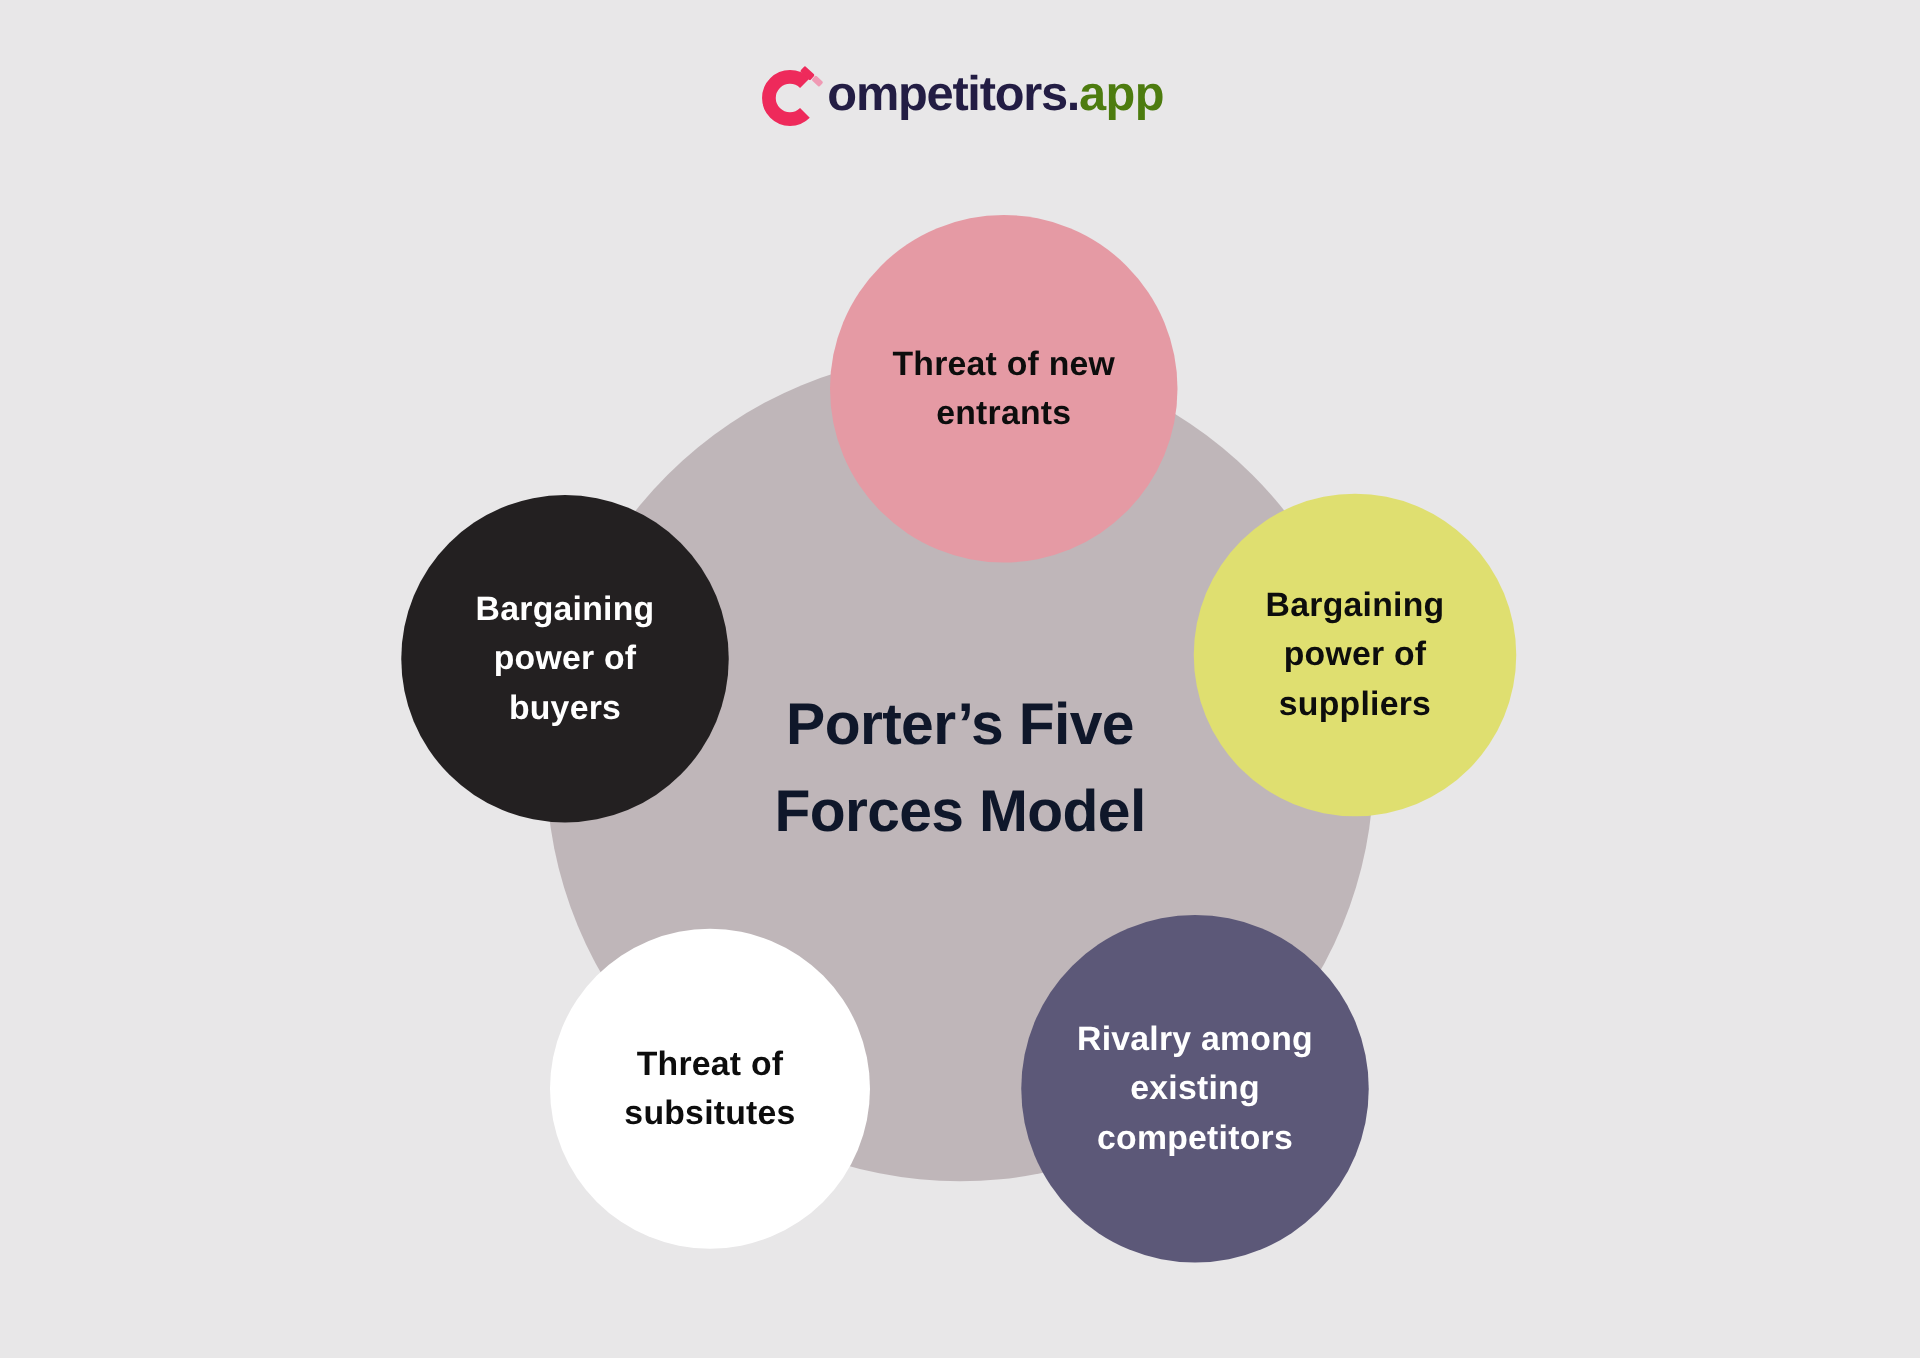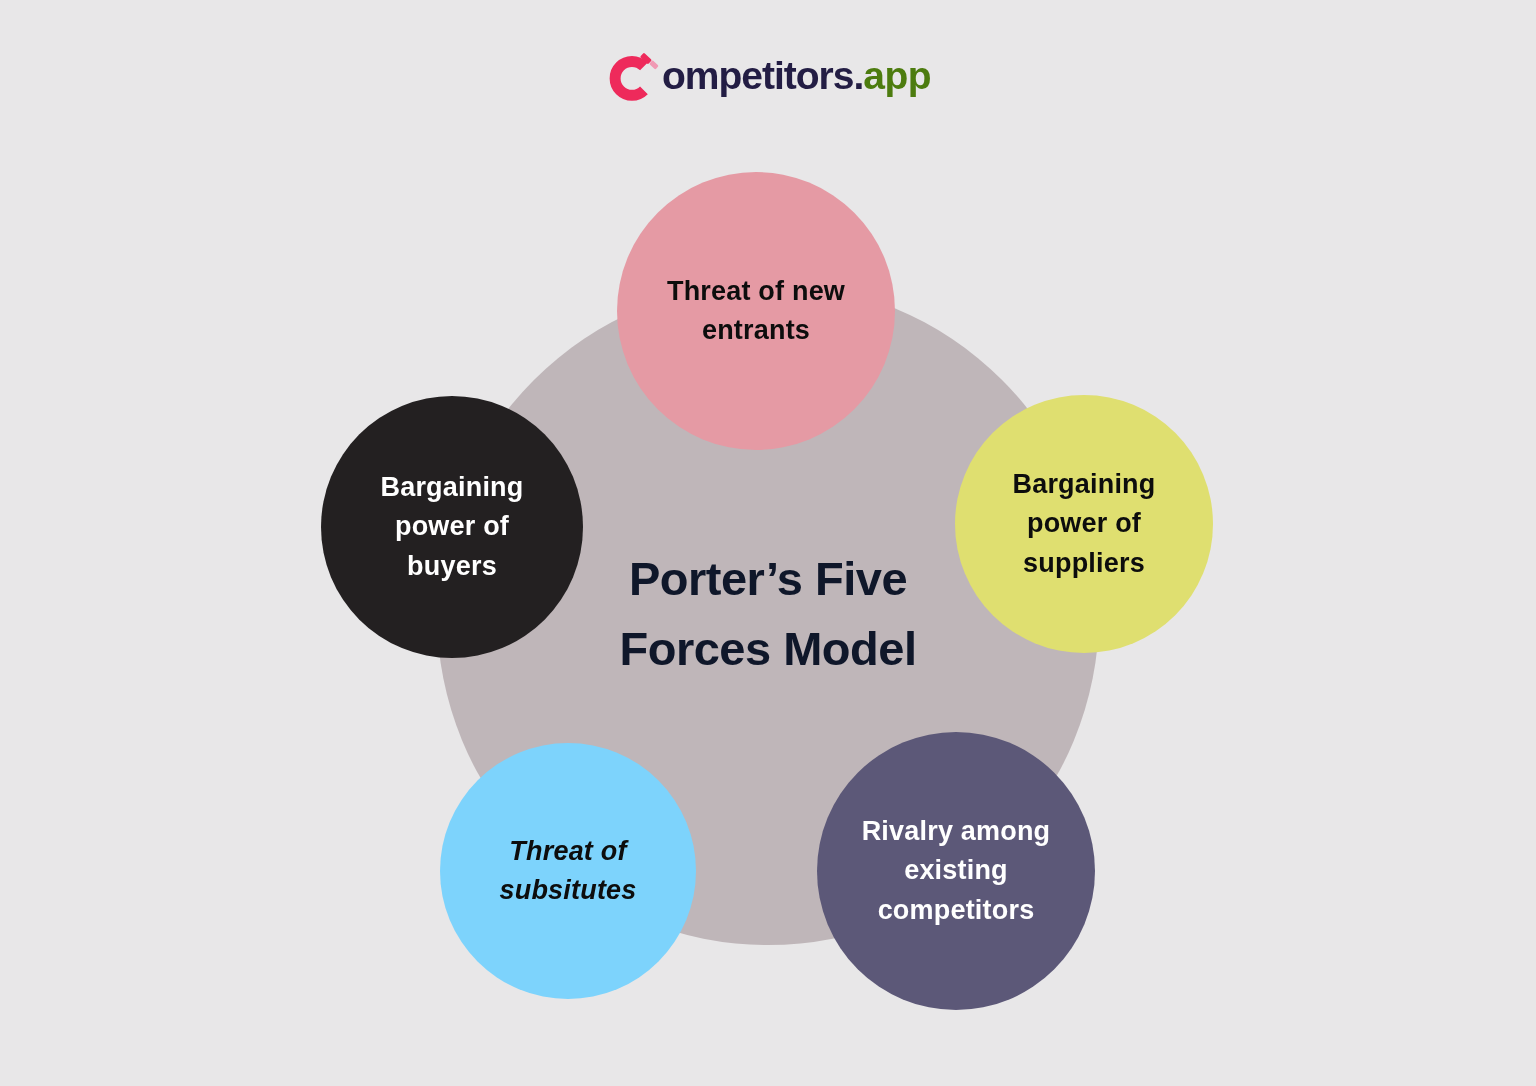--- a/index.html
+++ b/index.html
@@ -69,21 +69,21 @@
     z-index: 1;
   }
   .center-title {
     white-space: pre-line;
     font-weight: 700;
     font-size: 47px;
     line-height: 1.5;
     letter-spacing: -0.5px;
   }
 
-  .force-top          { left: 617px; top: 172px; width: 278px; height: 278px; z-index: 2; }
+  .force-top          { left: 664px; top: 172px; width: 278px; height: 278px; z-index: 2; }
   .force-right        { left: 955px; top: 395px; width: 258px; height: 258px; z-index: 2; }
   .force-bottom-right { left: 817px; top: 732px; width: 278px; height: 278px; z-index: 2; }
   .force-bottom-left  { left: 440px; top: 743px; width: 256px; height: 256px; z-index: 2; }
   .force-left         { left: 321px; top: 396px; width: 262px; height: 262px; z-index: 2; }
 </style>
 </head>
 <body style="background-color: rgb(232, 231, 232);">
 
 <div class="stage">
 
@@ -121,21 +121,21 @@
 power of
 suppliers</div>
   </div>
 
   <div class="circle force-bottom-right" style="background-color: rgb(92, 88, 120); color: rgb(255, 255, 255);">
     <div class="circle-label">Rivalry among
 existing
 competitors</div>
   </div>
 
-  <div class="circle force-bottom-left" style="background-color: #7dd3fc; color: rgb(13, 13, 13); font-style: italic;">
+  <div class="circle force-bottom-left" style="background-color: #ffffff; color: rgb(13, 13, 13);">
     <div class="circle-label">Threat of
 subsitutes</div>
   </div>
 
   <div class="circle force-left" style="background-color: rgb(35, 32, 33); color: rgb(255, 255, 255);">
     <div class="circle-label">Bargaining
 power of
 buyers</div>
   </div>
 

